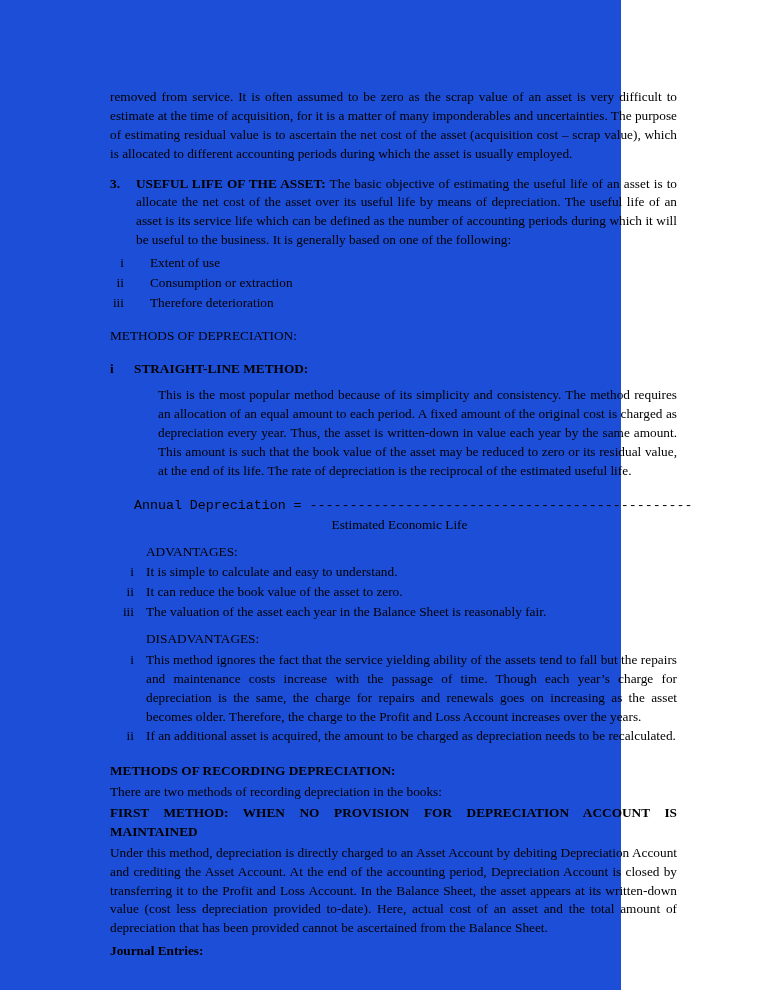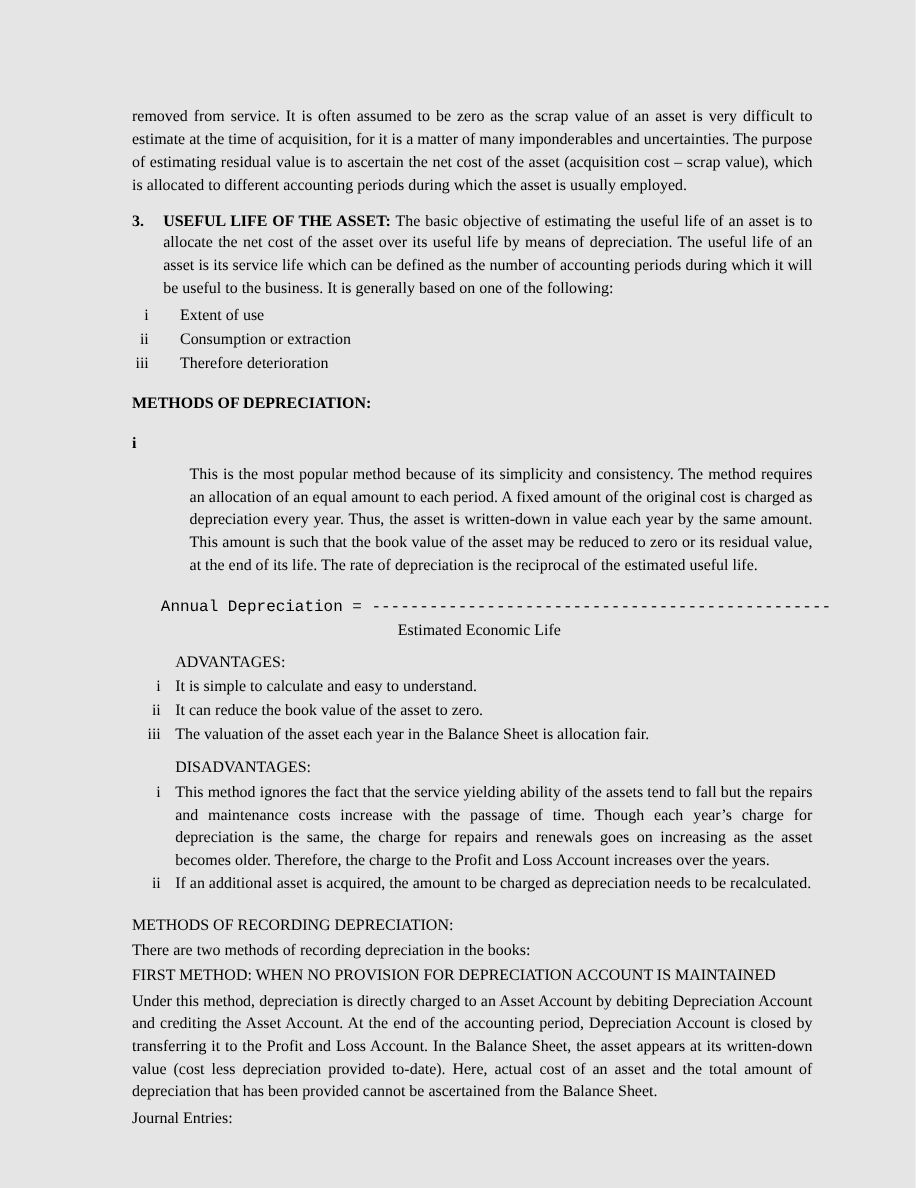--- a/index.html
+++ b/index.html
@@ -9,23 +9,23 @@
   }
   body {
     width: 765px;
     height: 990px;
     font-family: "Liberation Serif", serif;
     color: #000000;
     overflow: hidden;
   }
   .page {
     position: relative;
-    width: 763px;
+    width: 621px;
     height: 990px;
-    background: #e5e5e5;
+    background: #1d4ed8;
     box-sizing: border-box;
     padding: 88px 88px 60px 110px;
   }
   .content {
     width: 567px;
     font-size: 13.3px;
     line-height: 1.42;
     text-align: justify;
   }
   p {
@@ -66,21 +66,21 @@
     text-align: right;
     padding-right: 10px;
     box-sizing: border-box;
   }
   .roman-list li .txt {
     flex: 1 1 auto;
     text-align: justify;
     margin-left: 16px;
   }
   .heading {
-    font-weight: bold;
+    font-weight: normal;
     margin: 14px 0 10px 0;
   }
   .method-head {
     display: flex;
     margin: 14px 0 8px 0;
   }
   .method-head .marker {
     width: 24px;
     flex: 0 0 24px;
     font-weight: bold;
@@ -126,21 +126,21 @@
     flex: 0 0 36px;
     text-align: right;
     padding-right: 12px;
     box-sizing: border-box;
   }
   .sub-list li .txt {
     flex: 1 1 auto;
     text-align: justify;
   }
   .block-head {
-    font-weight: normal;
+    font-weight: bold;
     margin: 16px 0 2px 0;
   }
   .plain {
     margin-bottom: 2px;
   }
 </style>
 </head>
 <body>
 
 <div class="page">
@@ -165,20 +165,21 @@
       <li>
         <span class="marker">iii</span>
         <span class="txt">Therefore deterioration</span>
       </li>
     </ul>
 
     <p class="heading">METHODS OF DEPRECIATION:</p>
 
     <div class="method-head">
       <span class="marker">i</span>
+      <span class="txt">STRAIGHT-LINE METHOD:</span>
     </div>
 
     <p class="indented">This is the most popular method because of its simplicity and consistency. The method requires an allocation of an equal amount to each period. A fixed amount of the original cost is charged as depreciation every year. Thus, the asset is written-down in value each year by the same amount. This amount is such that the book value of the asset may be reduced to zero or its residual value, at the end of its life. The rate of depreciation is the reciprocal of the estimated useful life.</p>
 
     <div class="formula">
       <div class="formula-mid">Annual Depreciation = ------------------------------------------------</div>
       <div class="formula-line3">Estimated Economic Life</div>
     </div>
 
     <p class="sub-head">ADVANTAGES:</p>
@@ -186,21 +187,21 @@
       <li>
         <span class="marker">i</span>
         <span class="txt">It is simple to calculate and easy to understand.</span>
       </li>
       <li>
         <span class="marker">ii</span>
         <span class="txt">It can reduce the book value of the asset to zero.</span>
       </li>
       <li>
         <span class="marker">iii</span>
-        <span class="txt">The valuation of the asset each year in the Balance Sheet is allocation fair.</span>
+        <span class="txt">The valuation of the asset each year in the Balance Sheet is reasonably fair.</span>
       </li>
     </ul>
 
     <p class="sub-head">DISADVANTAGES:</p>
     <ul class="sub-list">
       <li>
         <span class="marker">i</span>
         <span class="txt">This method ignores the fact that the service yielding ability of the assets tend to fall but the repairs and maintenance costs increase with the passage of time. Though each year’s charge for depreciation is the same, the charge for repairs and renewals goes on increasing as the asset becomes older. Therefore, the charge to the Profit and Loss Account increases over the years.</span>
       </li>
       <li>

